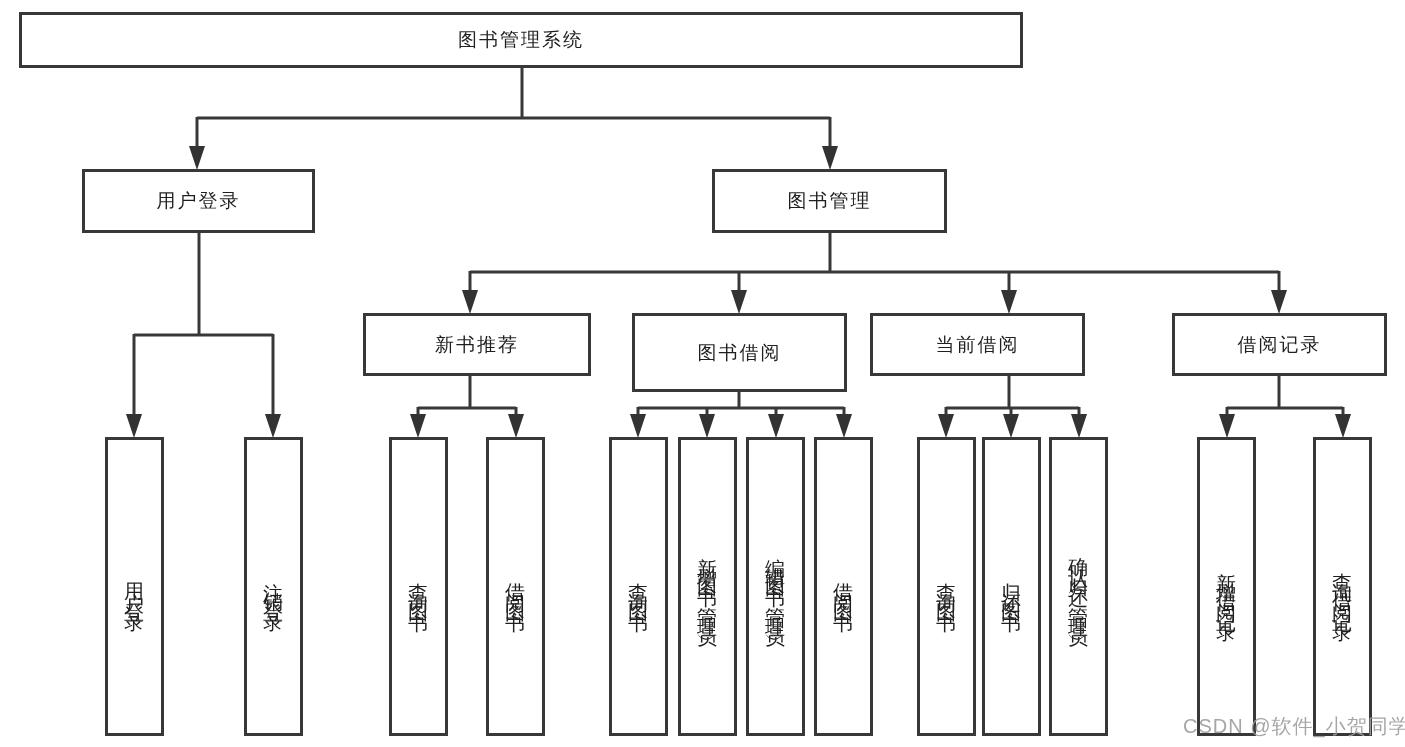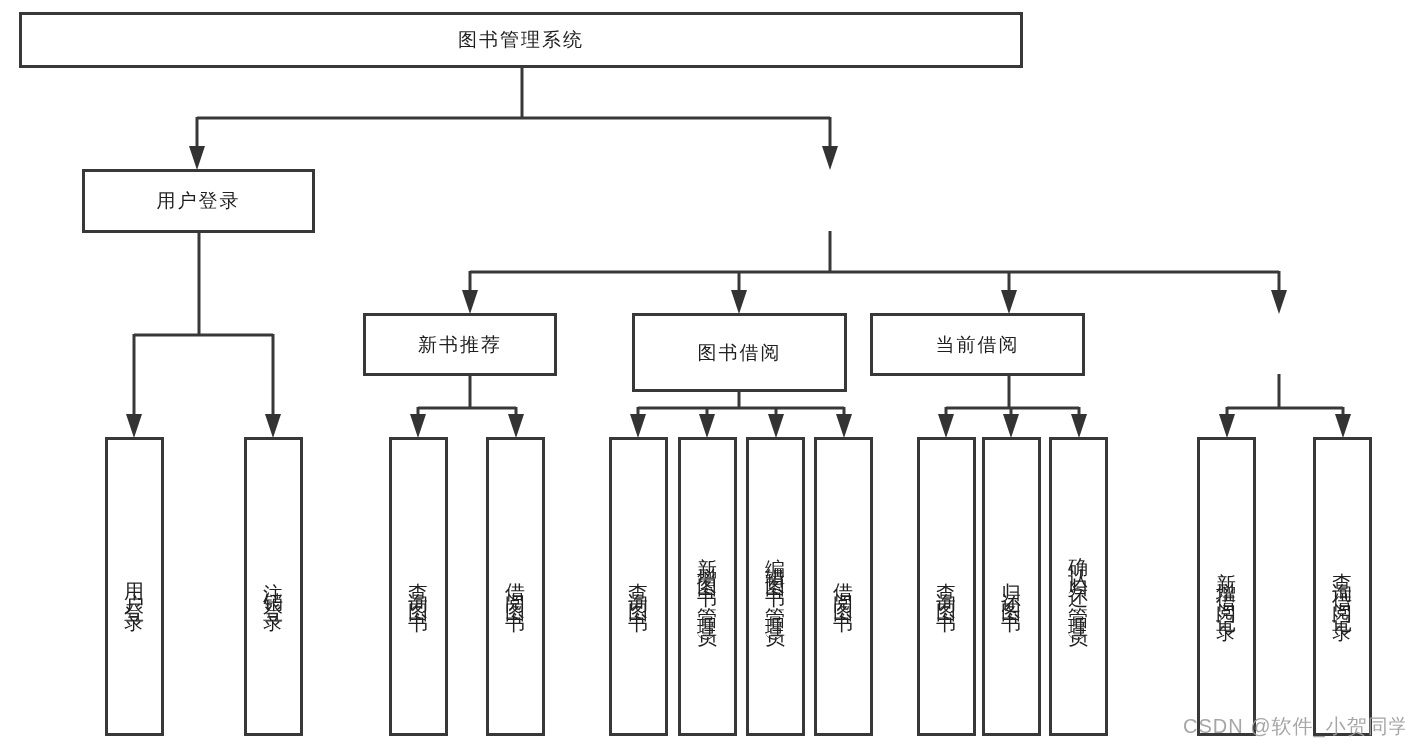--- a/index.html
+++ b/index.html
@@ -135,30 +135,36 @@
     </g>
   </svg>
 
   <div class="box hnode" style="left:19px; top:12px; width:1004px; height:56px;">
     <span>图书管理系统</span>
   </div>
 
   <div class="box hnode" style="left:82px; top:169px; width:233px; height:64px;">
     <span>用户登录</span>
   </div>
-
-  <div class="box hnode" style="left:363px; top:313px; width:194px; height:63px;">
+  <div class="box hnode" style="left:712px; top:169px; width:235px; height:64px;">
+    <span>图书管理</span>
+  </div>
+
+  <div class="box hnode" style="left:363px; top:313px; width:228px; height:63px;">
     <span>新书推荐</span>
   </div>
   <div class="box hnode" style="left:632px; top:313px; width:215px; height:79px;">
     <span>图书借阅</span>
   </div>
   <div class="box hnode" style="left:870px; top:313px; width:215px; height:63px;">
     <span>当前借阅</span>
   </div>
+  <div class="box hnode" style="left:1172px; top:313px; width:215px; height:63px;">
+    <span>借阅记录</span>
+  </div>
 
   <div class="box leaf" style="left:105px;">
     <span class="vtext">用户登录</span>
   </div>
   <div class="box leaf" style="left:244px;">
     <span class="vtext">注销登录</span>
   </div>
 
   <div class="box leaf" style="left:389px;">
     <span class="vtext">查询图书</span>

